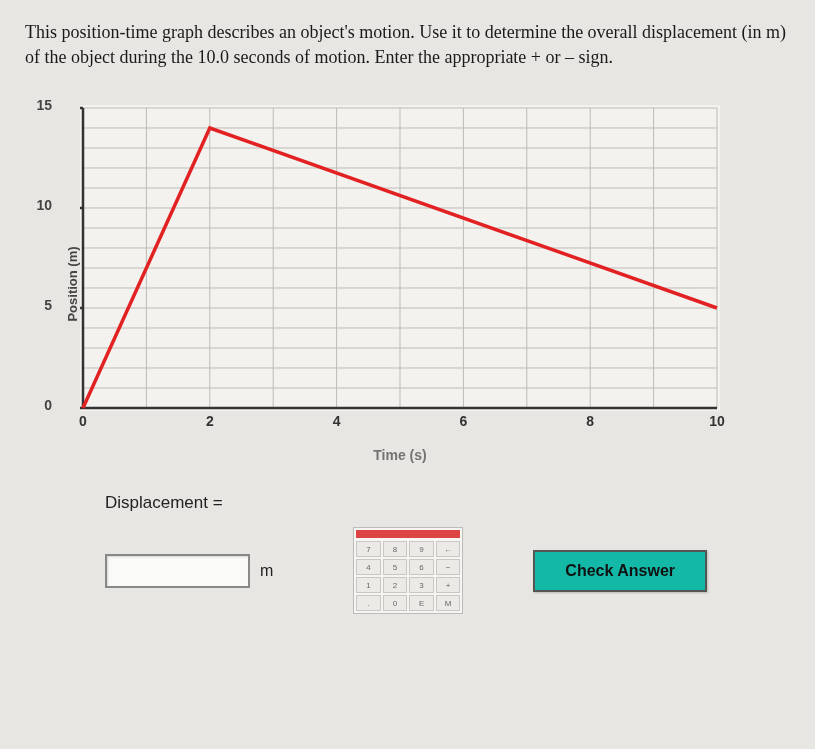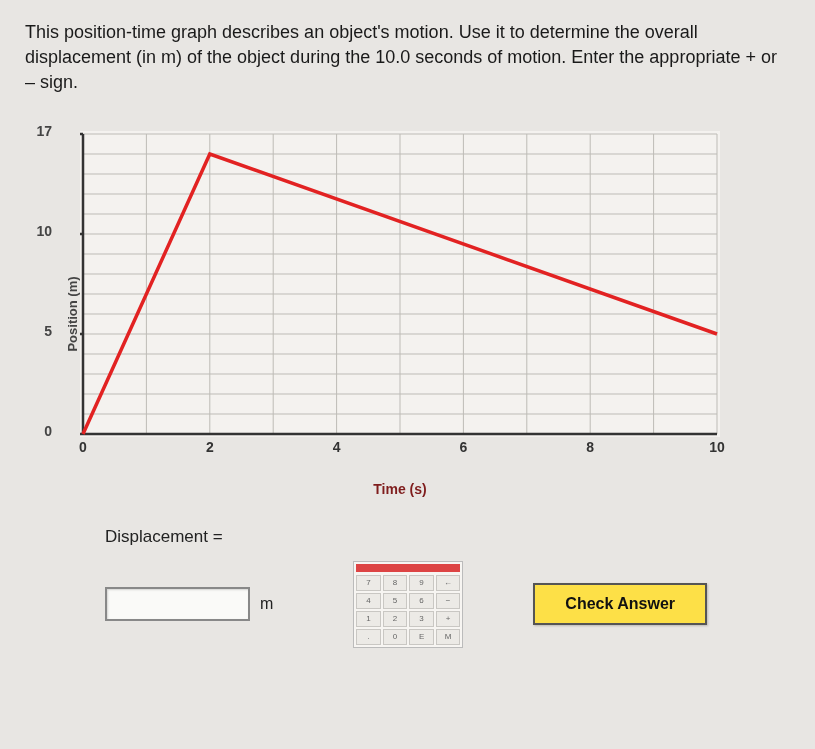--- a/index.html
+++ b/index.html
@@ -9,20 +9,21 @@
       width: 815px;
       height: 749px;
       padding: 20px 25px;
       color: #222;
     }
     .question-text {
       font-size: 18px;
       line-height: 1.4;
       color: #1a1a1a;
       margin-bottom: 35px;
+      font-family: Liberation Serif, serif;
     }
     .chart-wrap {
       position: relative;
       margin-left: 55px;
       margin-bottom: 30px;
     }
     .y-axis-label {
       position: absolute;
       left: -45px;
       top: 50%;
@@ -55,22 +56,22 @@
       font-size: 14px;
       font-weight: bold;
       color: #333;
     }
     .x-tick { position: absolute; transform: translateX(-50%); top: 2px; }
     .x-axis-label {
       text-align: center;
       width: 640px;
       font-size: 14px;
       font-weight: bold;
-      color: #7f1d1d;
-      margin-top: 22px;
+      color: #737373;
+      margin-top: 14px;
     }
     .answer-row {
       margin-left: 80px;
       margin-top: 25px;
     }
     .disp-label {
       font-size: 17px;
       font-weight: normal;
       color: #222;
       margin-bottom: 14px;
@@ -116,39 +117,39 @@
       border: 1px solid #c9c7c3;
       font-size: 8px;
       color: #666;
       display: flex;
       align-items: center;
       justify-content: center;
     }
     .check-btn {
       margin-left: 60px;
       padding: 10px 30px;
-      background: #fde047;
+      background: #14b8a6;
       border: 2px solid #555;
       font-size: 16px;
       font-weight: bold;
       color: #111;
       cursor: pointer;
       box-shadow: 1px 1px 2px rgba(0,0,0,.2);
     }
   </style>
 </head>
 <body>
 
 <div class="question-text">This position-time graph describes an object's motion. Use it to determine the overall displacement (in m) of the object during the 10.0 seconds of motion. Enter the appropriate + or – sign.</div>
 
 <div class="chart-wrap">
   <div class="y-axis-label">Position (m)</div>
 
   <div class="y-ticks">
-    <span class="y-tick" style="top:0%">17</span>
+    <span class="y-tick" style="top:0%">15</span>
     <span class="y-tick" style="top:33.33%">10</span>
     <span class="y-tick" style="top:66.66%">5</span>
     <span class="y-tick" style="top:100%">0</span>
   </div>
 
   <svg class="plot" width="640" height="306" viewBox="0 0 640 306">
 
     <g stroke="#bdbbb6" stroke-width="1">
 
       <line x1="3" y1="3" x2="3" y2="303"></line>

